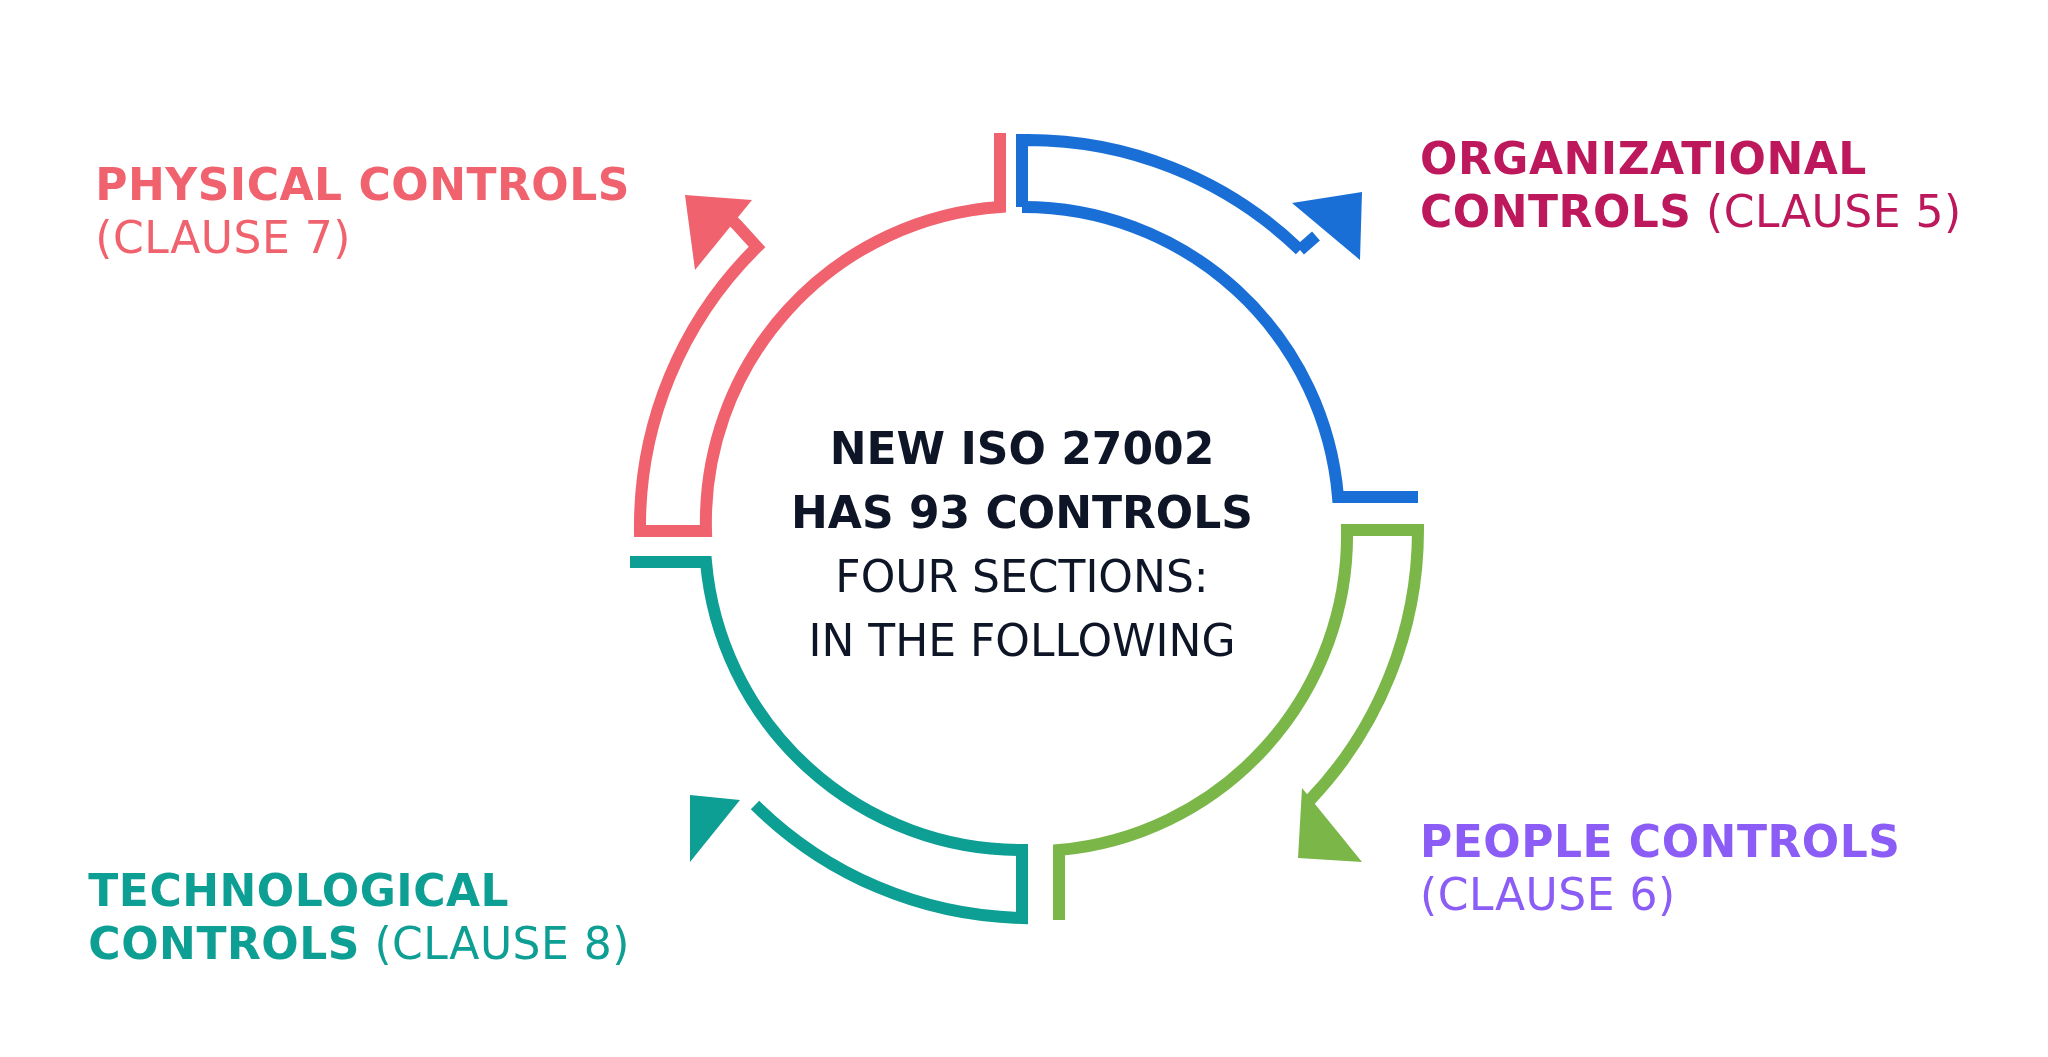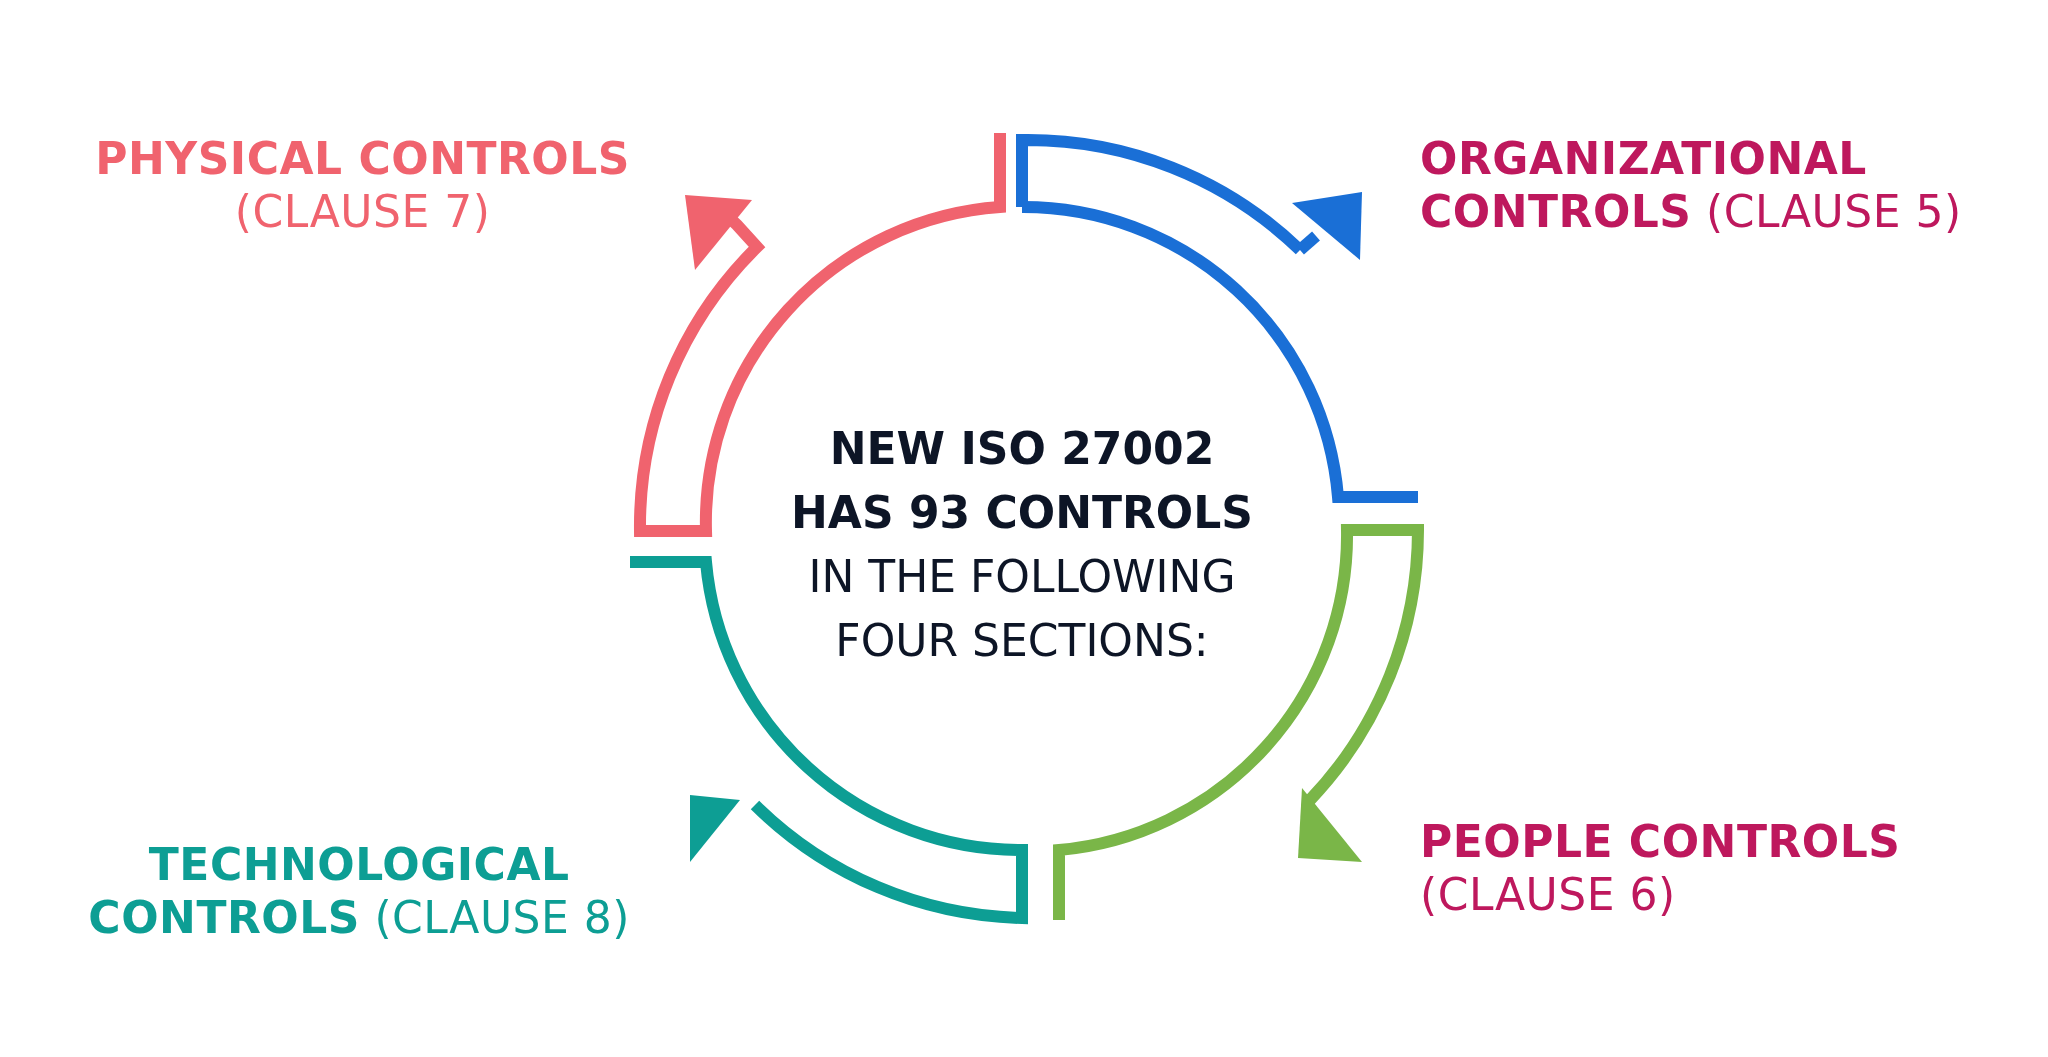--- a/index.html
+++ b/index.html
@@ -2,21 +2,21 @@
 <html><head>
 <meta charset="utf-8">
 <style>
   html, body { margin: 0; padding: 0; background: #ffffff; }
   body { width: 2048px; height: 1057px; position: relative; overflow: hidden;
          font-family: "DejaVu Sans", "Liberation Sans", sans-serif; }
   .diagram { position: absolute; left: 0; top: 0; width: 2048px; height: 1057px; }
   .label { position: absolute; font-size: 44px; line-height: 53px; letter-spacing: 0.5px; }
   .label .bold { font-weight: bold; }
   .label .light { font-weight: normal; }
-  .label.left { text-align: center; }
+  .label.left { text-align: left; margin-top: 26px; }
   .label.right { text-align: left; }
   #lbl-physical { right: 1418px; top: 132px; }
   #lbl-org { left: 1420px; top: 132px; }
   #lbl-tech { right: 1418px; top: 838px; }
   #lbl-people { left: 1420px; top: 815px; }
   .center-text { position: absolute; left: 722px; width: 600px; top: 417px; text-align: center;
                  color: #0d1526; font-size: 44px; line-height: 64px; }
   .center-text .bold { font-weight: bold; display: block; }
   .center-text .light { font-weight: normal; display: block; }
 </style>
@@ -56,23 +56,23 @@
 <div class="label right" id="lbl-org" style="color:#be185d">
   <div class="bold">ORGANIZATIONAL</div>
   <div><span class="bold">CONTROLS</span> <span class="light">(CLAUSE 5)</span></div>
 </div>
 
 <div class="label left" id="lbl-tech" style="color:#0d9e94">
   <div class="bold">TECHNOLOGICAL</div>
   <div><span class="bold">CONTROLS</span> <span class="light">(CLAUSE 8)</span></div>
 </div>
 
-<div class="label right" id="lbl-people" style="color:#be185d">
+<div class="label right" id="lbl-people" style="color:#8b5cf6">
   <div class="bold">PEOPLE CONTROLS</div>
   <div class="light">(CLAUSE 6)</div>
 </div>
 
 <div class="center-text">
   <span class="bold">NEW ISO 27002</span>
   <span class="bold">HAS 93 CONTROLS</span>
+  <span class="light">FOUR SECTIONS:</span>
   <span class="light">IN THE FOLLOWING</span>
-  <span class="light">FOUR SECTIONS:</span>
 </div>
 
 </body></html>

